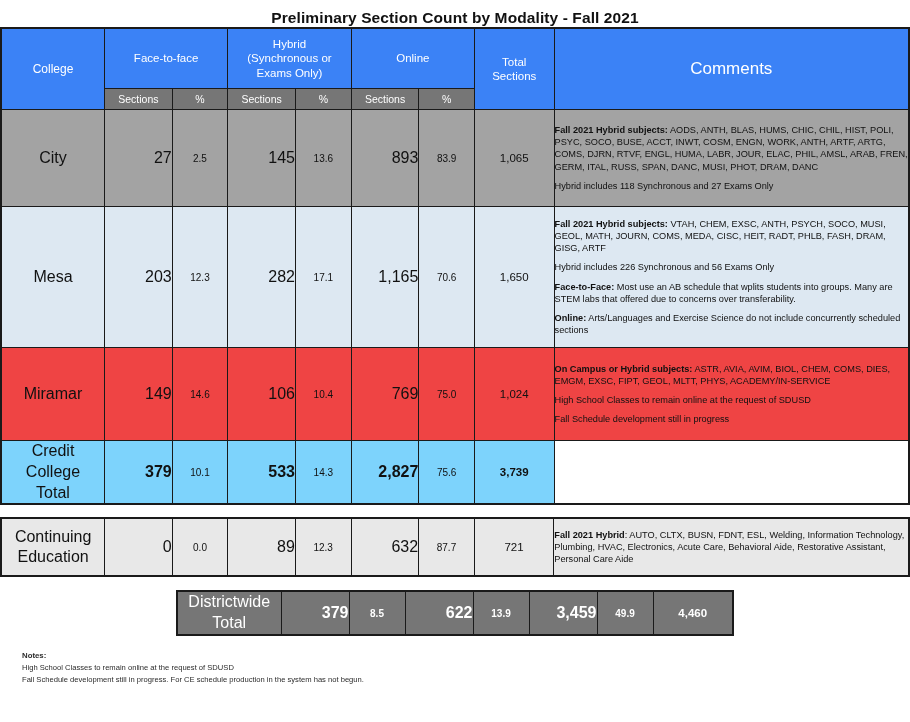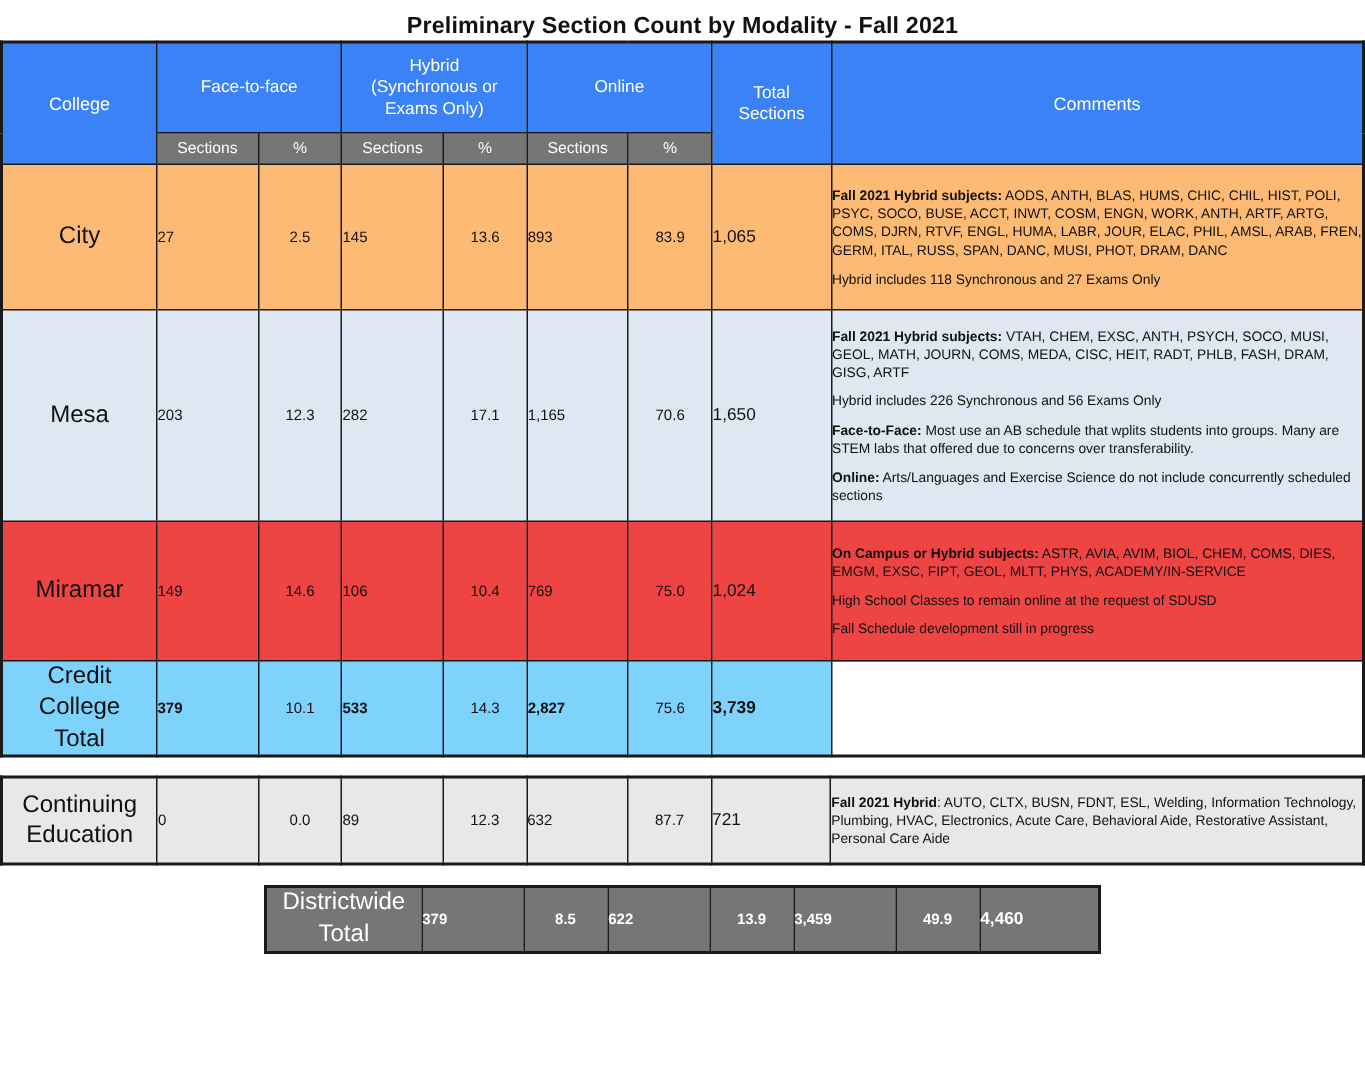--- a/index.html
+++ b/index.html
@@ -59,67 +59,67 @@
     background: #3b82f6;
     color: #ffffff;
     text-align: center;
     font-weight: bold;
     font-size: 11.5px;
     line-height: 1.25;
     padding: 3px 4px;
   }
   .hdr-group { height: 54px; }
   .hdr-college { height: 80px; font-size: 12px; }
-  .hdr-comments { font-size: 12px; }
+  .hdr-comments { font-size: 17px; }
   .hdr-sub {
     background: #767676;
     color: #ffffff;
     text-align: center;
     font-size: 10.5px;
     font-weight: normal;
     height: 18px;
     padding: 1px 2px;
   }
 
   
   .cell-college {
     text-align: center;
     font-weight: bold;
     font-size: 16px;
     line-height: 1.3;
   }
   .cell-num {
-    text-align: left;
+    text-align: right;
+    font-size: 16px;
+    margin-left: 35px;
+  }
+  .cell-pct {
+    text-align: center;
     font-size: 10px;
-    margin-left: 35px;
-  }
-  .cell-pct {
-    text-align: center;
-    font-size: 10px;
     font-weight: bold;
   }
   .cell-total {
-    text-align: left;
+    text-align: center;
     font-size: 11.5px;
   }
   .cell-comments {
     text-align: left;
     font-size: 9.2px;
     line-height: 1.32;
     padding: 5px 6px 5px 7px;
     vertical-align: top;
   }
   .cell-comments p {
     margin: 0 0 7px 0;
   }
   .cell-comments p:last-child { margin-bottom: 0; }
   .cell-comments b { font-weight: bold; }
 
   
-  .row-city    td { background: #fdba74; }
+  .row-city    td { background: #a3a3a3; }
   .row-mesa    td { background: #dde8f2; }
   .row-miramar td { background: #ef4444; }
   .row-credit  td { background: #7dd3fc; font-weight: bold; }
   .row-credit .cell-num,
   .row-credit .cell-total { font-weight: bold; }
   .row-ce      td { background: #e8e8e8; }
   .row-district td {
     background: #767676;
     color: #ffffff;
     font-weight: bold;
@@ -319,14 +319,19 @@
         <td class="cell-pct">8.5</td>
         <td class="cell-num">622</td>
         <td class="cell-pct">13.9</td>
         <td class="cell-num">3,459</td>
         <td class="cell-pct">49.9</td>
         <td class="cell-total">4,460</td>
       </tr>
     </tbody>
   </table>
 
+  <div class="notes">
+    <div class="notes-title">Notes:</div>
+    <div class="note-line">High School Classes to remain online at the request of SDUSD</div>
+    <div class="note-line">Fall Schedule development still in progress. For CE  schedule production in the system has not begun.</div>
+  </div>
 
 </div>
 
 </body></html>

